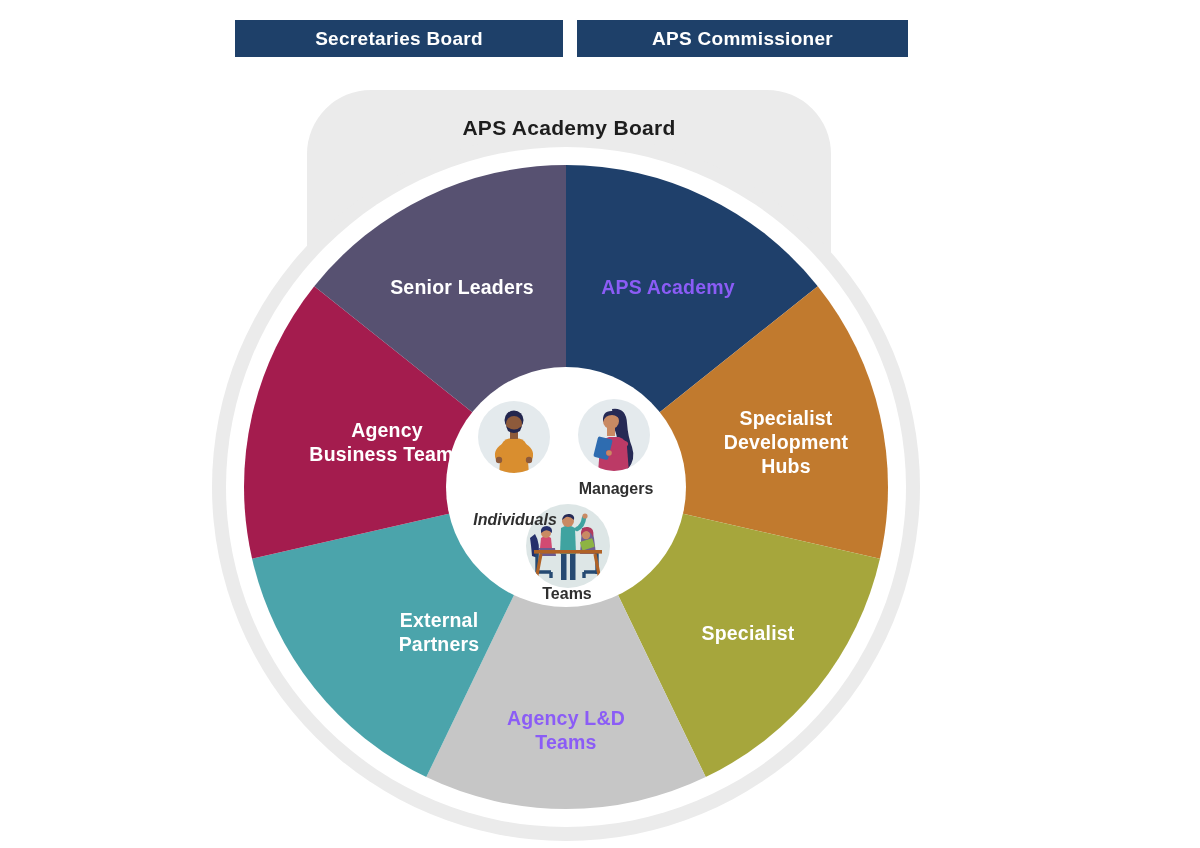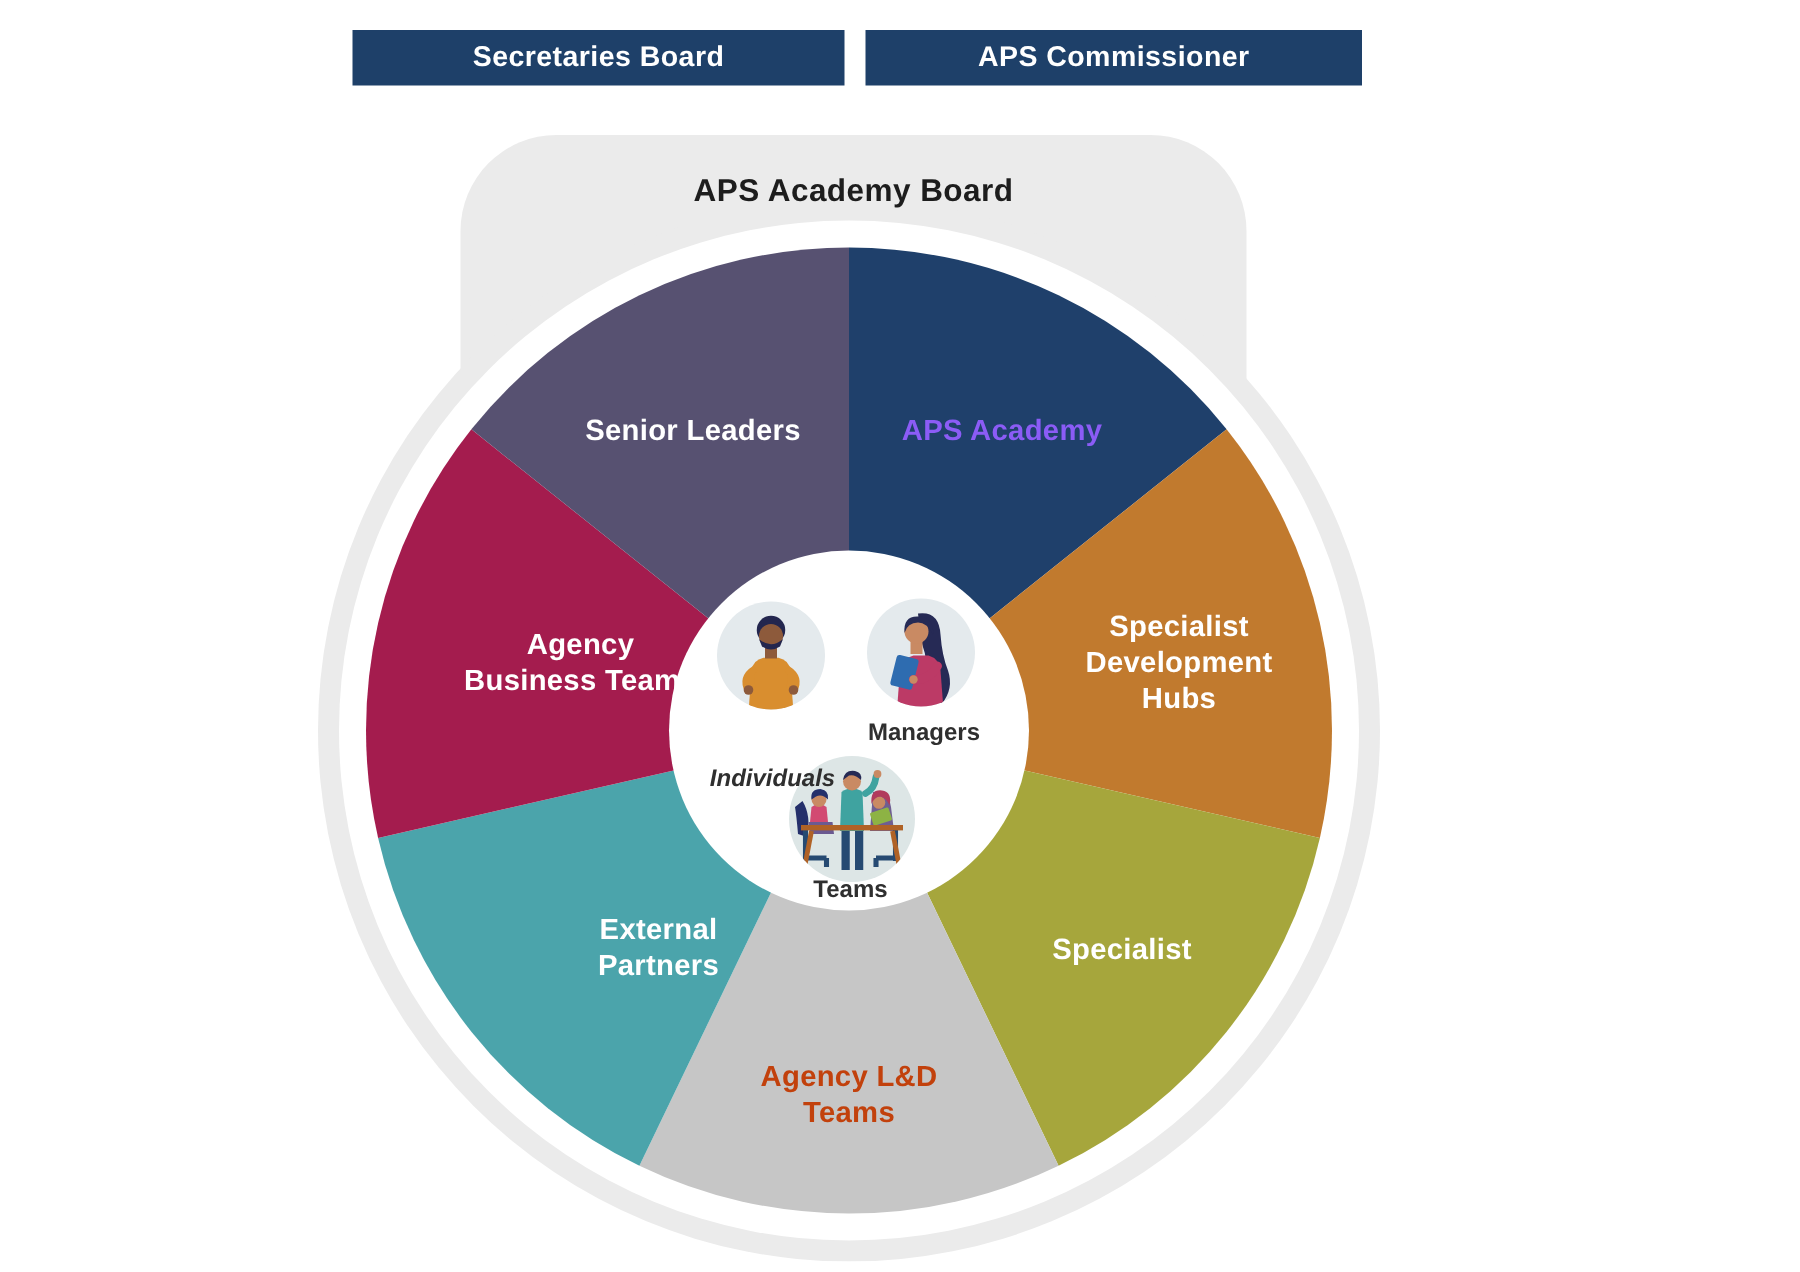--- a/index.html
+++ b/index.html
@@ -151,21 +151,21 @@
   </g>
 </svg>
 
 <div class="board-title">APS Academy Board</div>
 
 <div class="seg-label lbl-aps-academy" style="color: #8b5cf6;">APS Academy</div>
 <div class="seg-label lbl-specialist-hubs" style="color: rgb(255, 255, 255);">Specialist
 Development
 Hubs</div>
 <div class="seg-label lbl-professions" style="color: rgb(255, 255, 255);">Specialist</div>
-<div class="seg-label lbl-agency-ld-teams" style="color: #c2410c;">Agency L&amp;D
+<div class="seg-label lbl-agency-ld-teams" style="color: #8b5cf6;">Agency L&amp;D
 Teams</div>
 <div class="seg-label lbl-external-partners" style="color: rgb(255, 255, 255);">External
 Partners</div>
 <div class="seg-label lbl-agency-business-teams" style="color: rgb(255, 255, 255);">Agency
 Business Teams</div>
 <div class="seg-label lbl-senior-leaders" style="color: rgb(255, 255, 255);">Senior Leaders</div>
 
 <div class="center-label lbl-individuals">Individuals</div>
 <div class="center-label lbl-managers">Managers</div>
 <div class="center-label lbl-teams">Teams</div>

